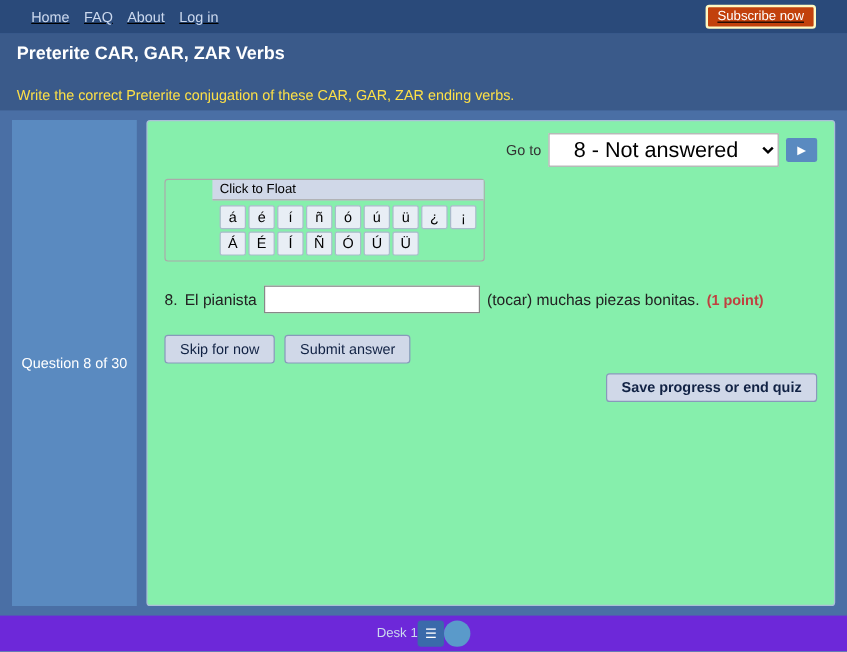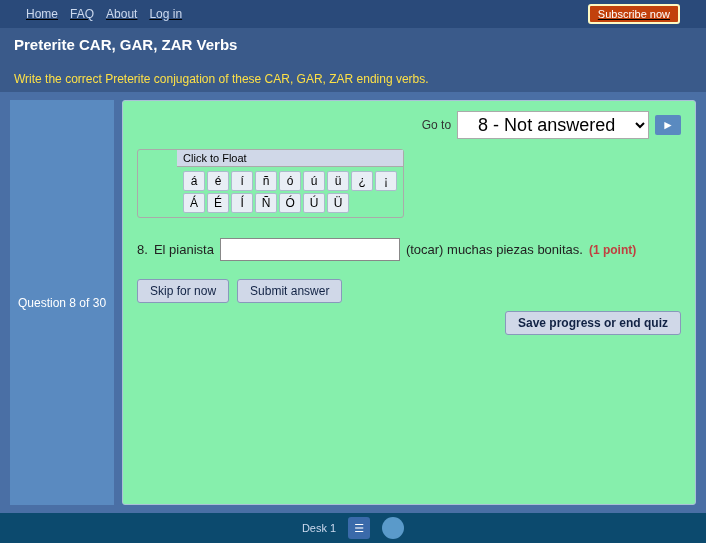--- a/index.html
+++ b/index.html
@@ -207,26 +207,25 @@
       border-radius: 3px;
       padding: 4px 12px;
       font-size: 12px;
       cursor: pointer;
       color: #112244;
       font-weight: bold;
     }
 
     
     .taskbar {
-      background: #0c4a6e;
+      background: #6d28d9;
       height: 30px;
       display: flex;
       align-items: center;
       justify-content: center;
-      gap: 12px;
       padding: 0 10px;
     }
     .taskbar-label {
       color: #ccd9ee;
       font-size: 11px;
     }
     .taskbar-icon {
       width: 22px;
       height: 22px;
       background: #3a6aaa;

